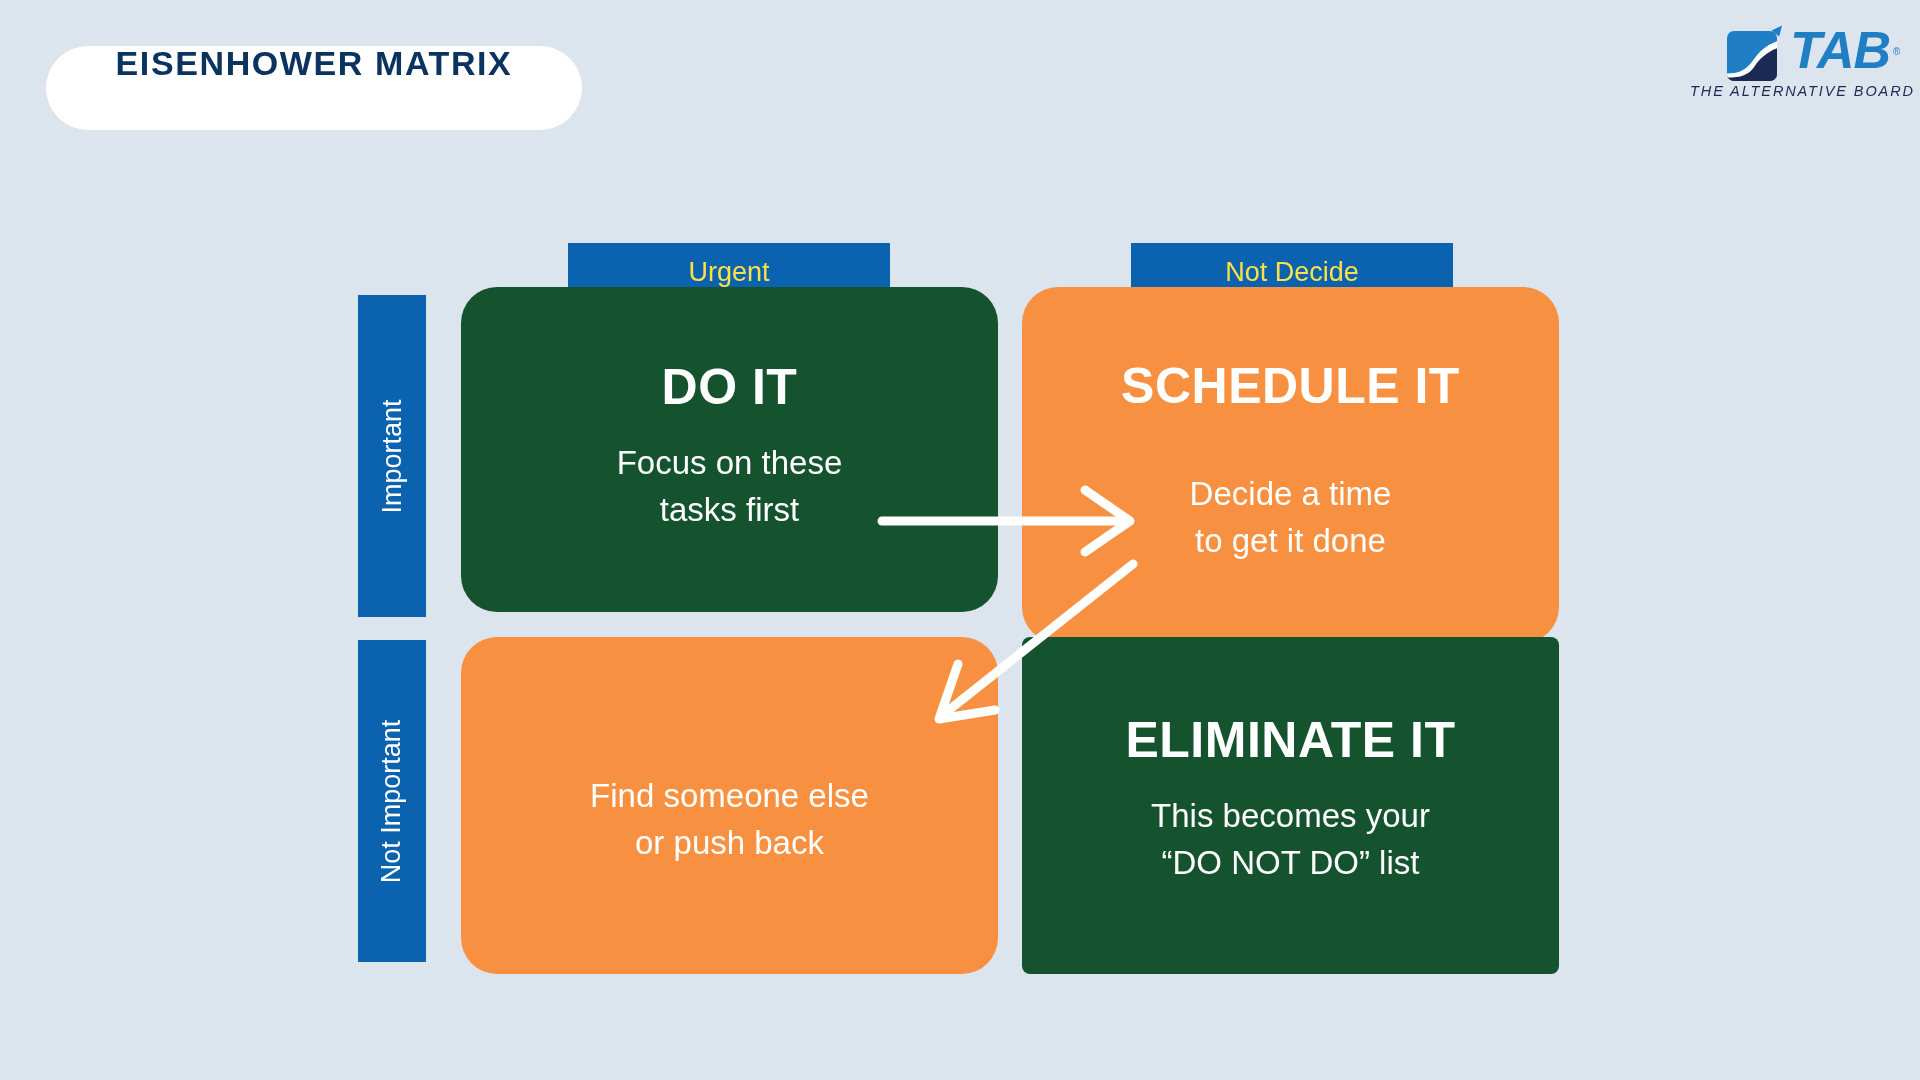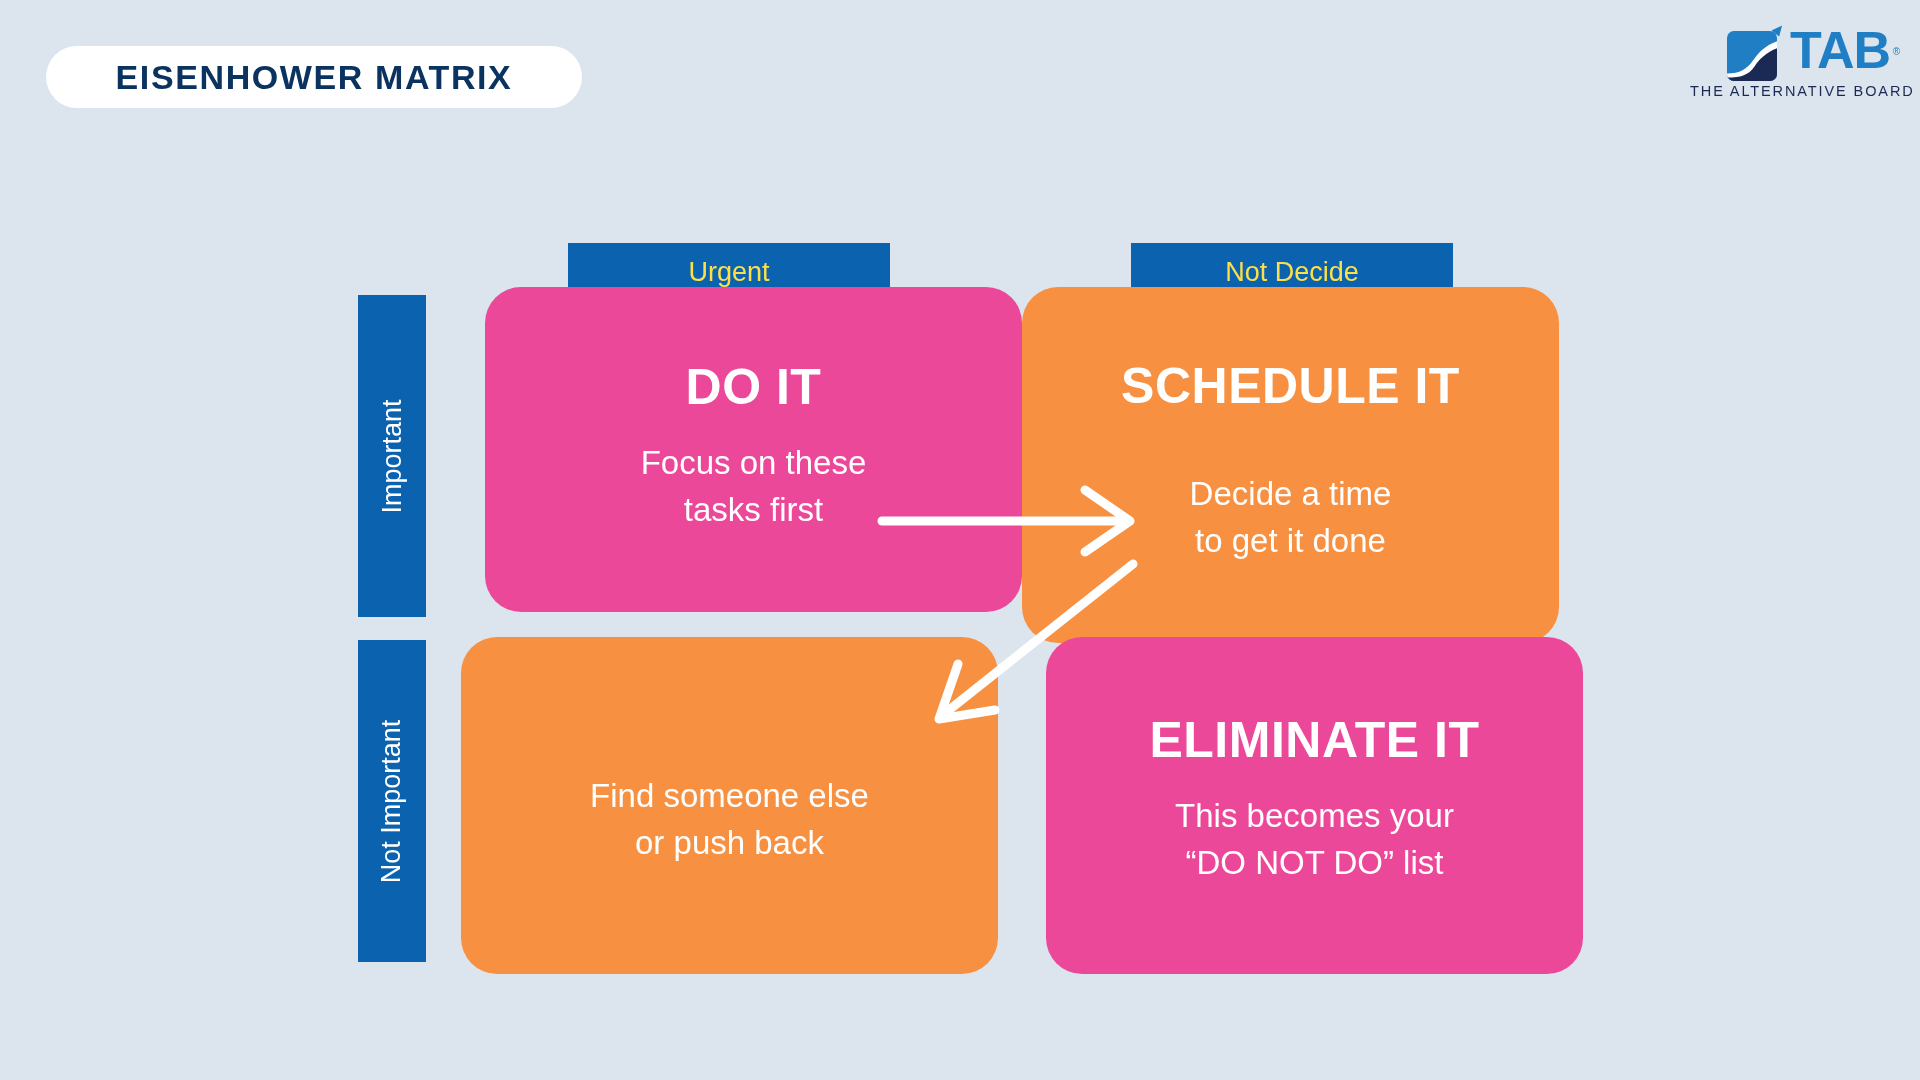--- a/index.html
+++ b/index.html
@@ -20,43 +20,43 @@
     width: 1920px;
     height: 1080px;
   }
 
   
   #title-pill {
     position: absolute;
     left: 46px;
     top: 46px;
     width: 536px;
-    height: 62px;
+    height: 84px;
     background: #ffffff;
     border-radius: 42px;
     display: flex;
-    align-items: center;
     justify-content: center;
   }
   #title-pill .title-text {
     color: #0b3360;
     font-size: 34px;
     font-weight: bold;
     letter-spacing: 1.6px;
     line-height: 1;
     white-space: nowrap;
   }
 
   
   #logo {
     position: absolute;
     right: 30px;
     top: 22px;
     width: 200px;
     height: 84px;
+    font-style: italic;
   }
   #logo .logo-row {
     display: flex;
     align-items: flex-start;
     justify-content: flex-end;
     gap: 6px;
     height: 58px;
   }
   #logo .logo-mark {
     width: 58px;
@@ -142,27 +142,27 @@
     line-height: 1;
     letter-spacing: 0.5px;
   }
   .quad .quad-desc {
     font-size: 33px;
     font-weight: normal;
     line-height: 1.42;
     margin-top: 28px;
     white-space: pre-line;
   }
-  .quad.navy   { background: #ec4899; margin-left: 24px; }
+  .quad.navy   { background: #14532d; }
   .quad.orange { background: #f79141; }
 
   #quad-do        { left: 461px;  top: 287px; width: 537px; height: 325px; }
   #quad-schedule  { left: 1022px; top: 287px; width: 537px; height: 356px; gap: 32px; }
   #quad-delegate  { left: 461px;  top: 637px; width: 537px; height: 337px; }
-  #quad-eliminate { left: 1022px; top: 637px; width: 537px; height: 337px; }
+  #quad-eliminate { left: 1022px; top: 637px; width: 537px; height: 337px; border-radius: 8px; }
 
   
   #quad-do .quad-title,
   #quad-schedule .quad-title { margin-top: -4px; }
   #quad-delegate .quad-title,
   #quad-eliminate .quad-title { margin-top: -10px; }
 
   
   #arrows {
     position: absolute;

